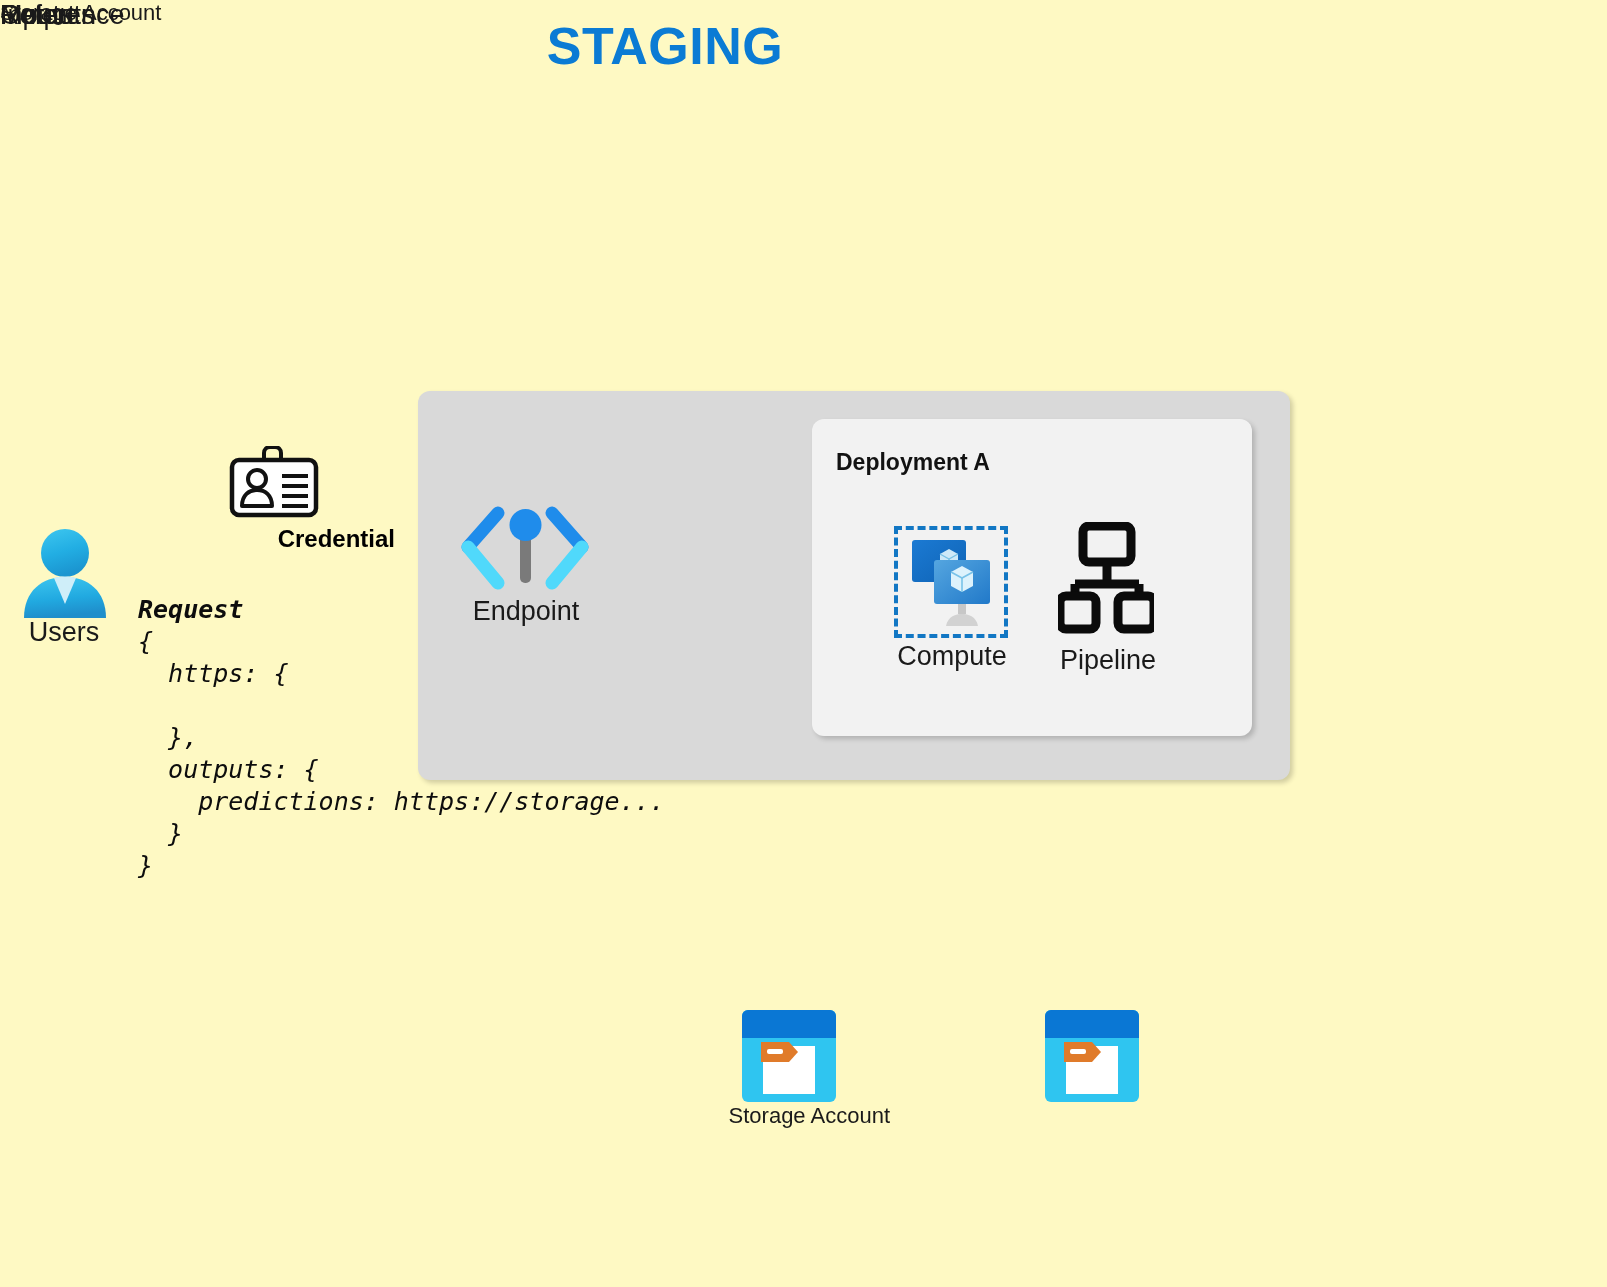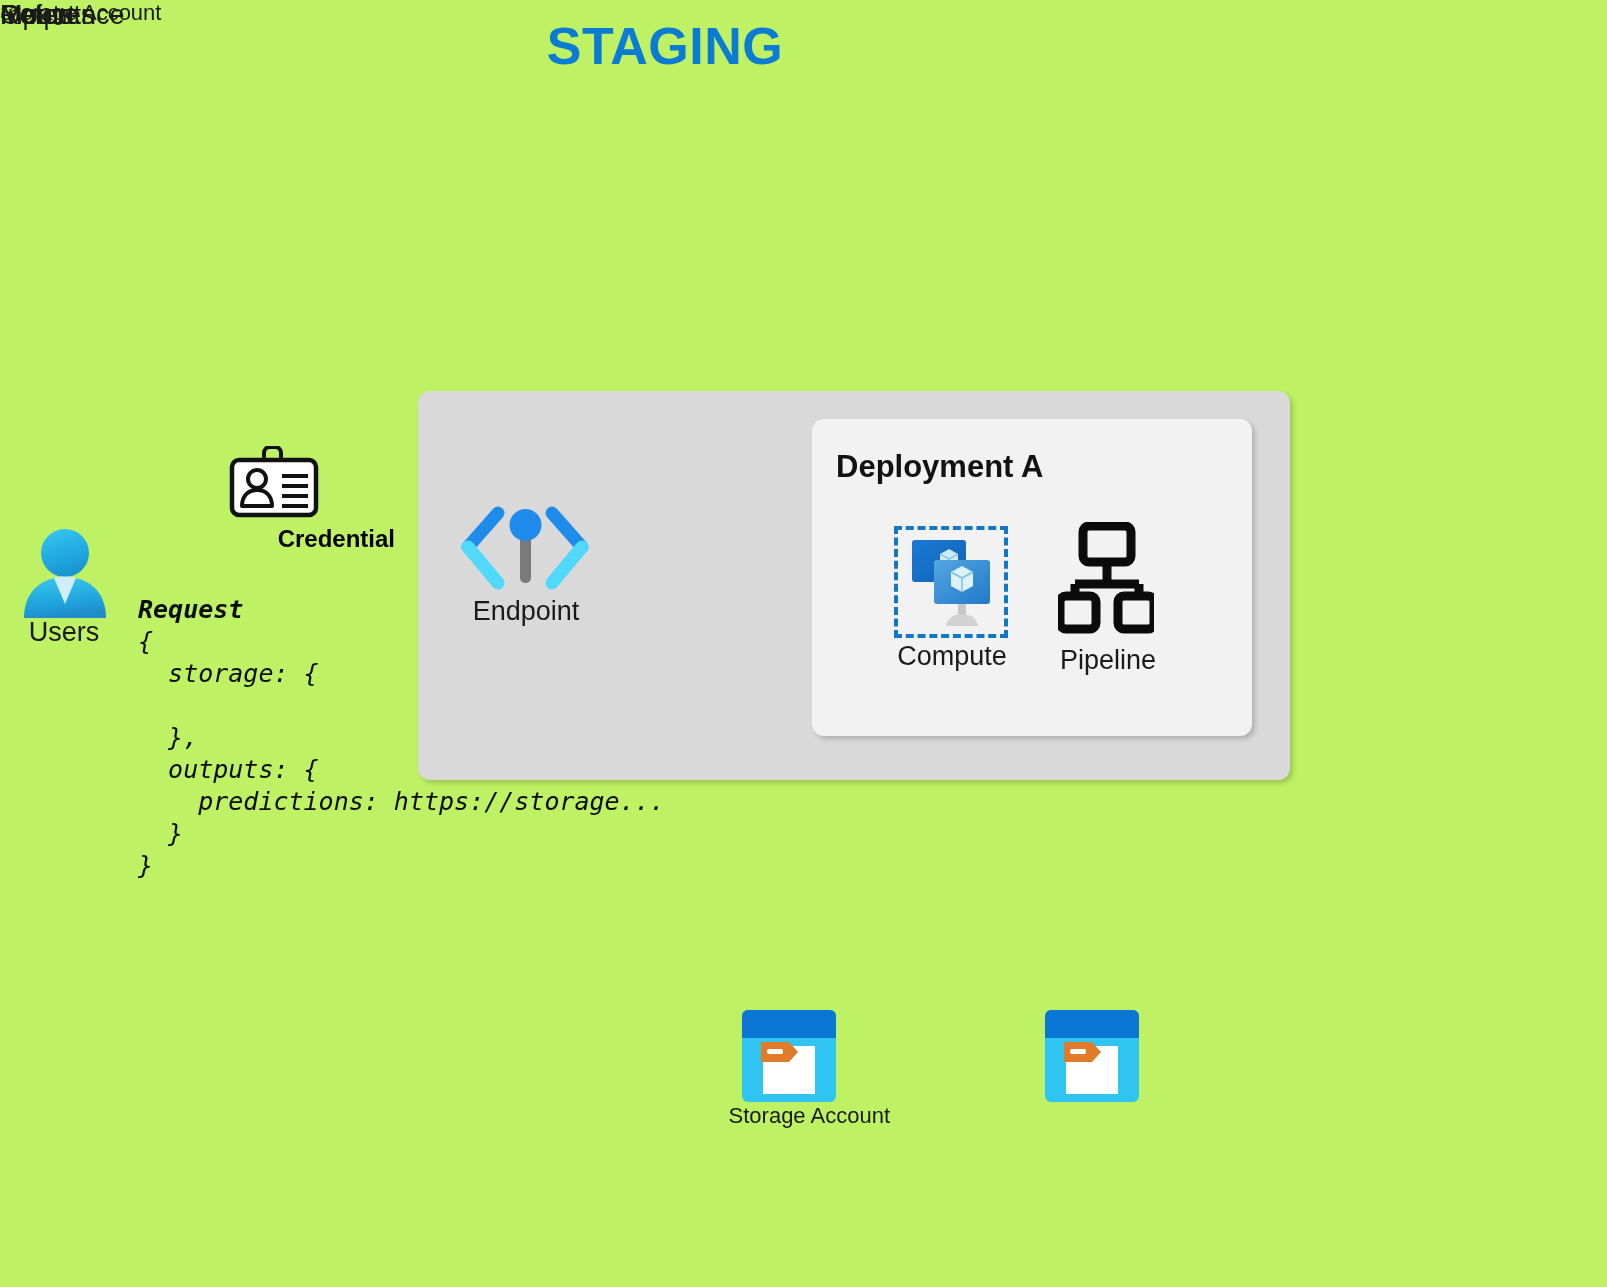--- a/index.html
+++ b/index.html
@@ -8,21 +8,21 @@
     background: #ffffff;
   }
   body {
     font-family: "Liberation Sans", sans-serif;
     color: #000000;
   }
   #canvas {
     position: relative;
     width: 1607px;
     height: 1287px;
-    background: #bef264;
+    background: #fef9c3;
     overflow: hidden;
   }
 
   
   #title {
     position: absolute;
     left: 0;
     top: 16px;
     width: 1330px;
     text-align: center;
@@ -52,21 +52,21 @@
     width: 440px;
     height: 317px;
     background: #f2f2f2;
     border-radius: 12px;
     box-shadow: 3px 3px 5px rgba(0,0,0,0.18);
   }
   #deployment-title {
     position: absolute;
     left: 836px;
     top: 449px;
-    font-size: 31px;
+    font-size: 23px;
     font-weight: bold;
     color: #121212;
   }
 
   
   .node-label {
     position: absolute;
     font-size: 27px;
     color: #1a1a1a;
     text-align: center;
@@ -238,21 +238,21 @@
       <path d="M14 60 C14 49 21 44 29 44 C37 44 44 49 44 60 Z" fill="none" stroke="#111" stroke-width="4" stroke-linejoin="round"></path>
       <line x1="54" y1="30" x2="80" y2="30" stroke="#111" stroke-width="4"></line>
       <line x1="54" y1="40" x2="80" y2="40" stroke="#111" stroke-width="4"></line>
       <line x1="54" y1="50" x2="80" y2="50" stroke="#111" stroke-width="4"></line>
       <line x1="54" y1="60" x2="80" y2="60" stroke="#111" stroke-width="4"></line>
     </svg>
   </div>
   <div class="bold-label" id="credential-label">Credential</div>
 
   
-  <div id="request-block"><span class="req-title">Request</span><br><span>{</span><br><span>  storage: {</span><br><br><span>  },</span><br><span>  outputs: {</span><br><span>    predictions: https://storage...</span><br><span>  }</span><br><span>}</span></div>
+  <div id="request-block"><span class="req-title">Request</span><br><span>{</span><br><span>  https: {</span><br><br><span>  },</span><br><span>  outputs: {</span><br><span>    predictions: https://storage...</span><br><span>  }</span><br><span>}</span></div>
 
   
   <div id="endpoint-icon">
     <svg viewBox="0 0 134 86" width="134" height="86">
 
       <line x1="40" y1="8" x2="10" y2="42" stroke="#1f8ceb" stroke-width="13" stroke-linecap="round"></line>
       <line x1="10" y1="42" x2="40" y2="78" stroke="#50d9fb" stroke-width="13" stroke-linecap="round"></line>
 
       <line x1="94" y1="8" x2="124" y2="42" stroke="#1f8ceb" stroke-width="13" stroke-linecap="round"></line>
       <line x1="124" y1="42" x2="94" y2="78" stroke="#50d9fb" stroke-width="13" stroke-linecap="round"></line>

